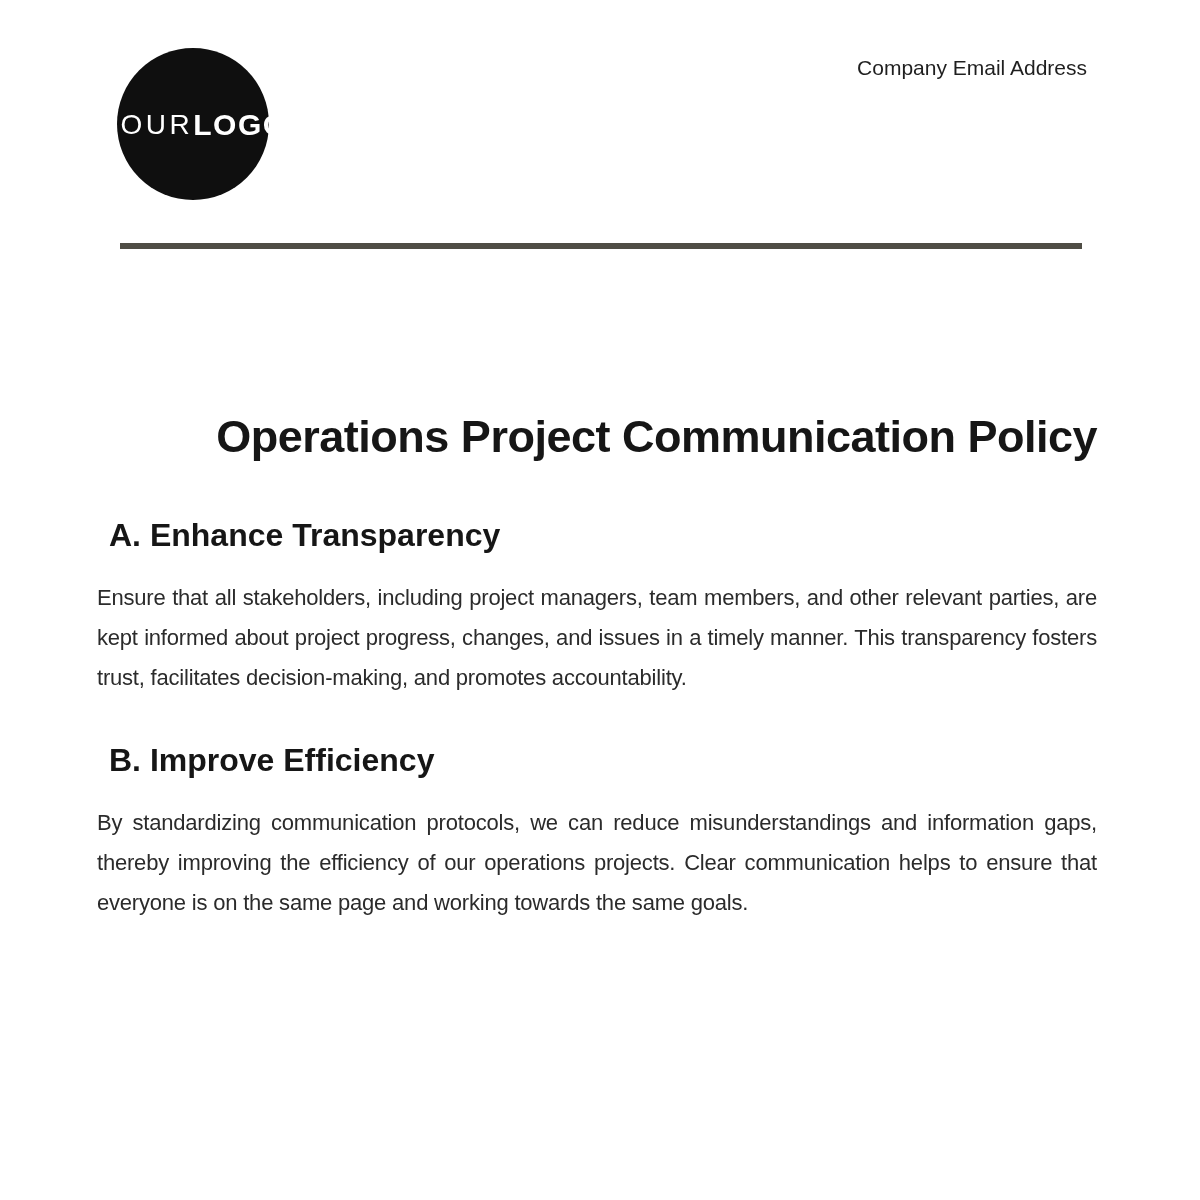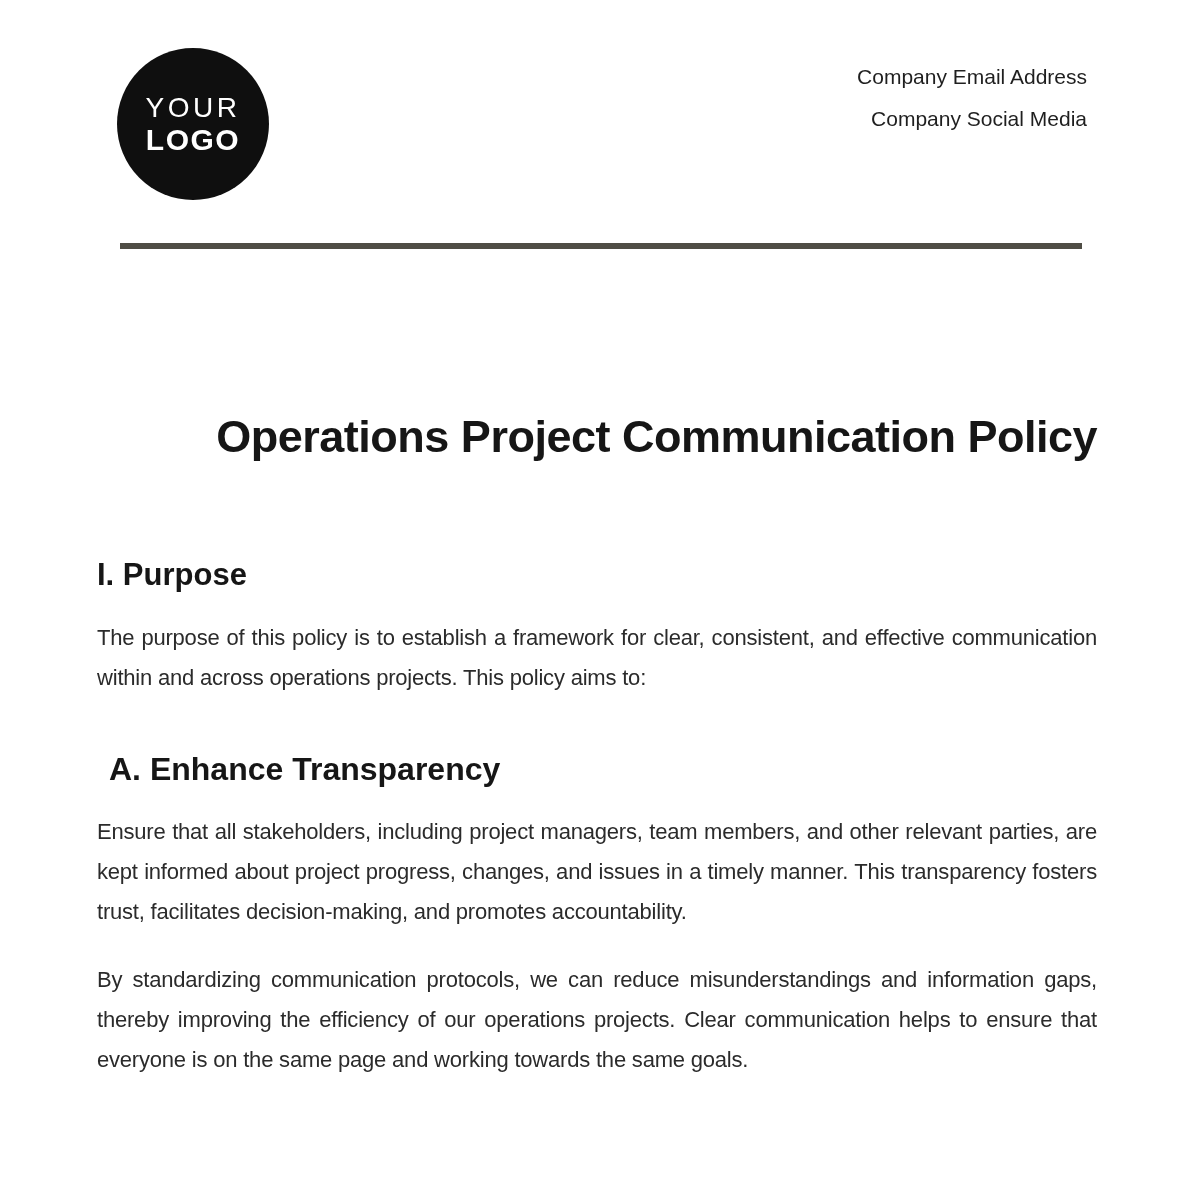--- a/index.html
+++ b/index.html
@@ -31,39 +31,39 @@
   .logo {
     position: absolute;
     left: 117px;
     top: 48px;
     width: 152px;
     height: 152px;
     border-radius: 50%;
     background: var(--logo-bg);
     color: var(--logo-text);
     display: flex;
-    flex-direction: column;
+    flex-direction: row;
     align-items: center;
     justify-content: center;
   }
   .logo-your {
     font-size: 28px;
     font-weight: 300;
     letter-spacing: 3.5px;
     line-height: 31px;
   }
   .logo-logo {
     font-size: 30px;
     font-weight: 700;
     letter-spacing: 1.5px;
     line-height: 33px;
   }
   .contact {
     position: absolute;
-    top: 56px;
+    top: 47px;
     right: 113px;
     text-align: right;
     font-size: 21px;
     line-height: 41.6px;
     color: #1f1f1f;
   }
   .divider {
     position: absolute;
     left: 120px;
     top: 243px;
@@ -117,37 +117,33 @@
 
 <div class="page">
 
   <header class="header">
     <div class="logo">
       <span class="logo-your">YOUR</span>
       <span class="logo-logo">LOGO</span>
     </div>
     <div class="contact">
       <div>Company Email Address</div>
-      <div>Company Social Media</div>
     </div>
   </header>
 
   <div class="divider"></div>
 
   <main class="content">
     <h1 class="doc-title">Operations Project Communication Policy</h1>
 
-    <section class="sec-0">
-      <h2 class="h-major">I. Purpose</h2>
-      <p class="body-par">The purpose of this policy is to establish a framework for clear, consistent, and effective communication within and across operations projects. This policy aims to:</p>
-    </section>
 
     <section class="sec-1">
       <h3 class="h-minor">A. Enhance Transparency</h3>
       <p class="body-par">Ensure that all stakeholders, including project managers, team members, and other relevant parties, are kept informed about project progress, changes, and issues in a timely manner. This transparency fosters trust, facilitates decision-making, and promotes accountability.</p>
     </section>
 
     <section class="sec-2">
+      <h3 class="h-minor">B. Improve Efficiency</h3>
       <p class="body-par">By standardizing communication protocols, we can reduce misunderstandings and information gaps, thereby improving the efficiency of our operations projects. Clear communication helps to ensure that everyone is on the same page and working towards the same goals.</p>
     </section>
   </main>
 
 </div>
 
 </body></html>

